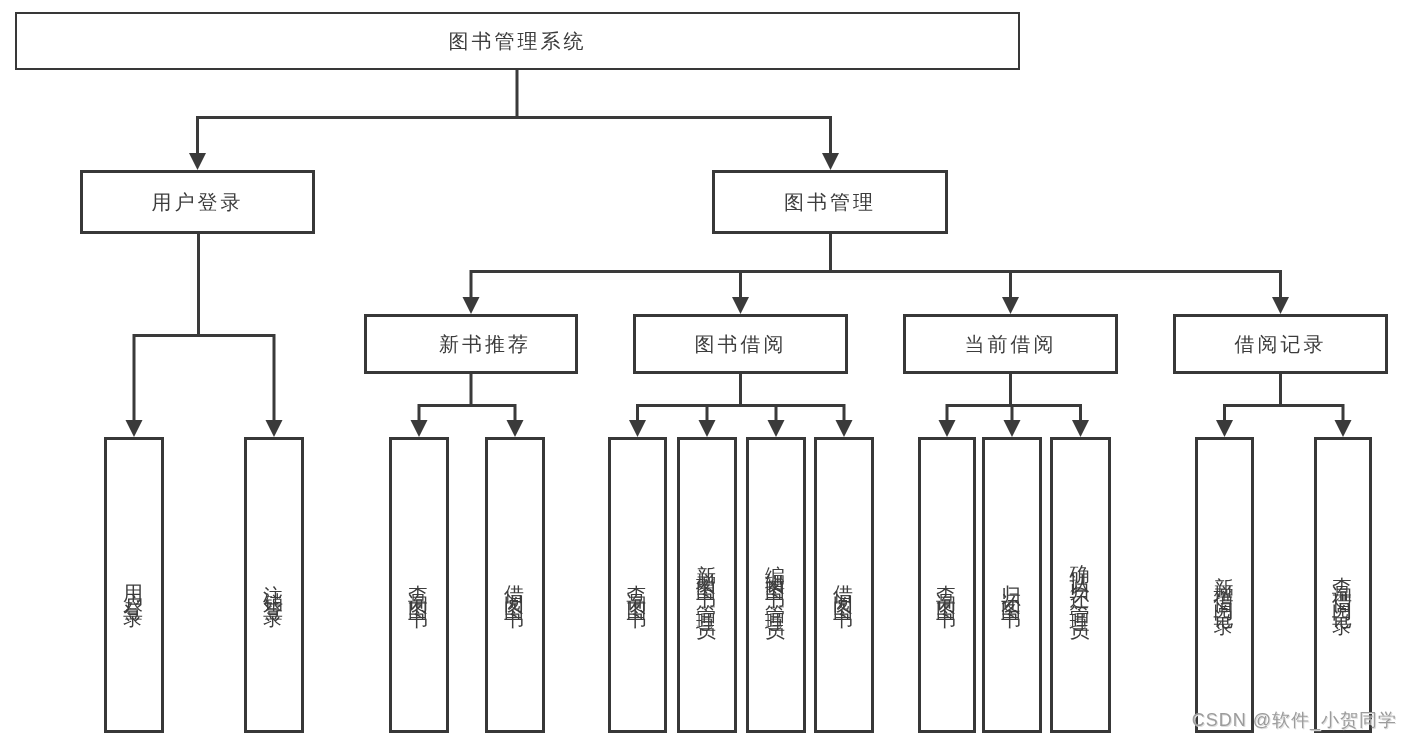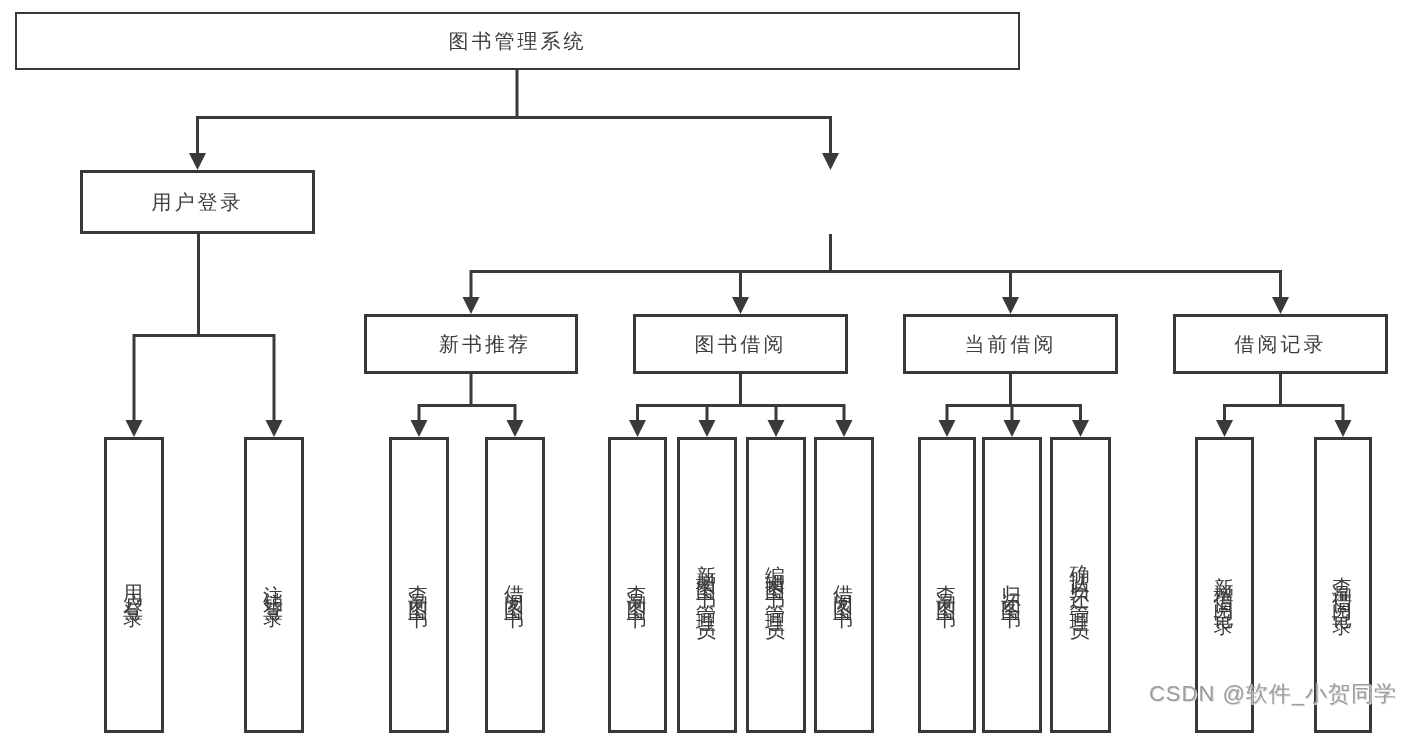--- a/index.html
+++ b/index.html
@@ -34,23 +34,23 @@
   .box.thin { border-width: 2px; }
   .vbox {
     writing-mode: vertical-rl;
     text-orientation: mixed;
     letter-spacing: 8px;
     white-space: normal;
   }
   #watermark {
     position: absolute;
     right: 8px;
-    top: 679px;
+    top: 708px;
     z-index: 3;
-    font-size: 22px;
+    font-size: 18px;
     color: #9c9c9c;
     letter-spacing: 1px;
     text-shadow: 1px 1px 0 #dedede;
   }
 </style>
 </head>
 <body>
 
 <div id="canvas">
 
@@ -93,20 +93,21 @@
       <polygon points="1003.5,420 1020.5,420 1012,437"></polygon>
       <polygon points="1072,420 1089,420 1080.5,437"></polygon>
       <polygon points="1216,420 1233,420 1224.5,437"></polygon>
       <polygon points="1334.5,420 1351.5,420 1343,437"></polygon>
     </g>
   </svg>
 
   <div class="box thin" style="left:15px; top:12px; width:1005px; height:58px;">图书管理系统</div>
 
   <div class="box" style="left:80px; top:170px; width:235px; height:64px;">用户登录</div>
+  <div class="box" style="left:712px; top:170px; width:236px; height:64px;">图书管理</div>
 
   <div class="box" style="left:364px; top:314px; width:214px; height:60px;padding-left:28px;">新书推荐</div>
   <div class="box" style="left:903px; top:314px; width:215px; height:60px;">当前借阅</div>
   <div class="box" style="left:633px; top:314px; width:215px; height:60px;">图书借阅</div>
   <div class="box" style="left:1173px; top:314px; width:215px; height:60px;">借阅记录</div>
 
   <div class="box vbox" style="left:104px; top:437px; width:60px; height:296px;">用户登录</div>
   <div class="box vbox" style="left:244px; top:437px; width:60px; height:296px;">注销登录</div>
 
   <div class="box vbox" style="left:389px; top:437px; width:60px; height:296px;">查询图书</div>

